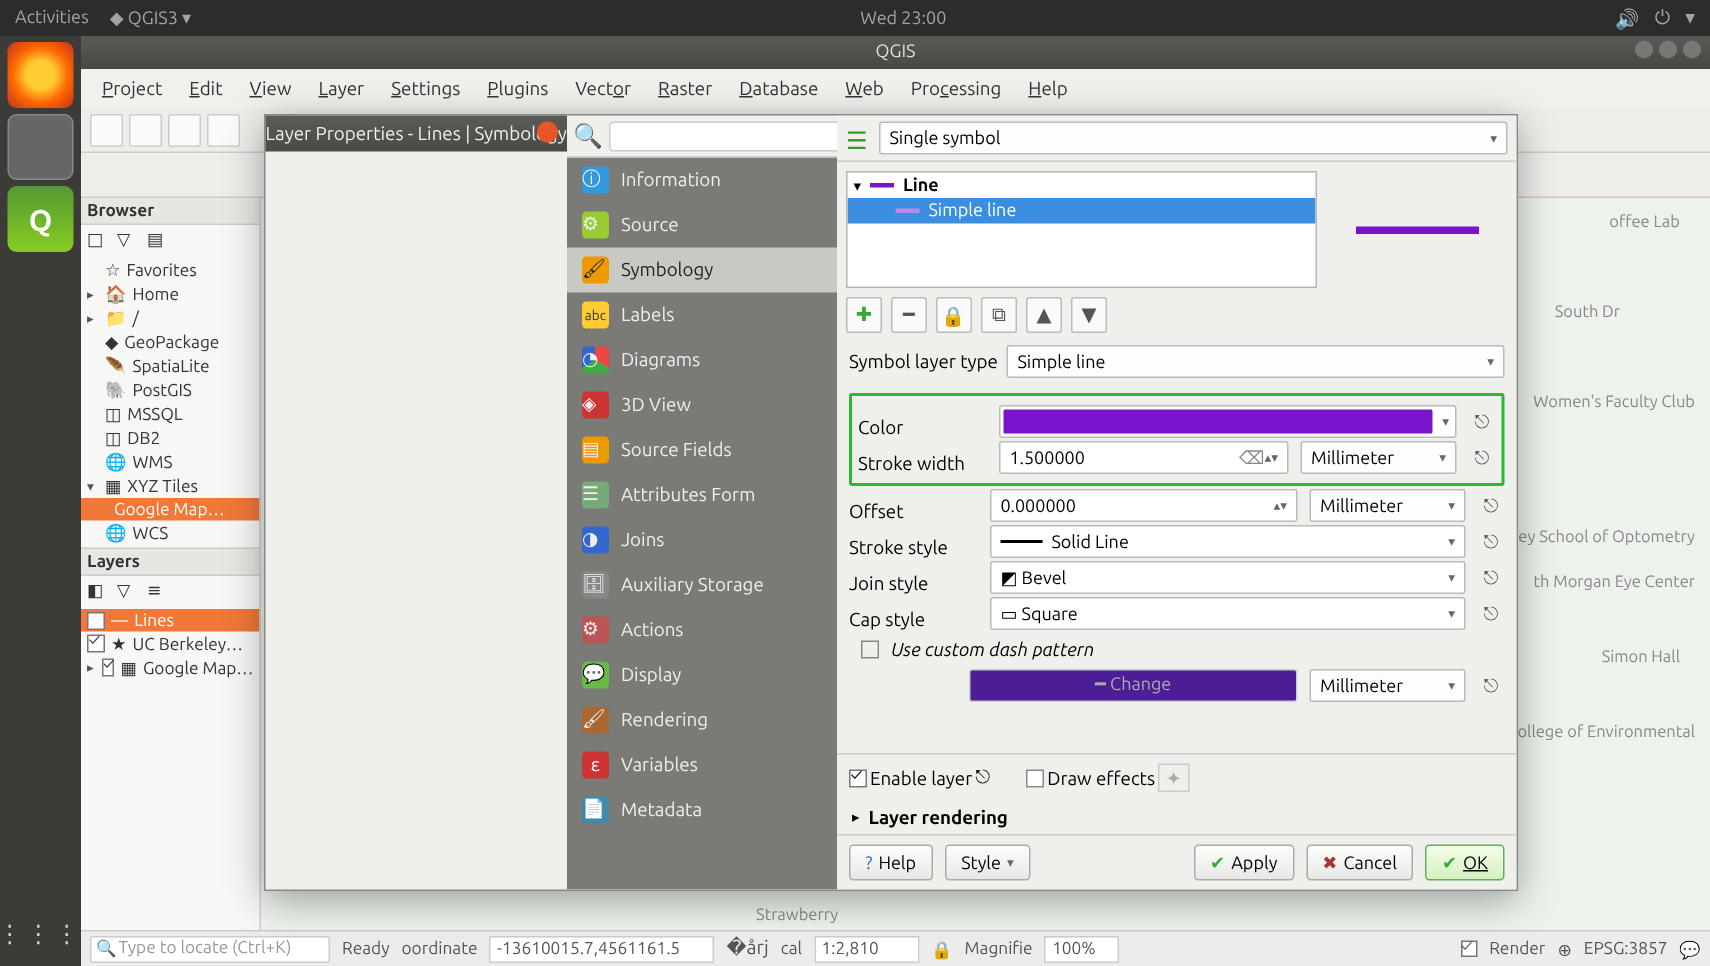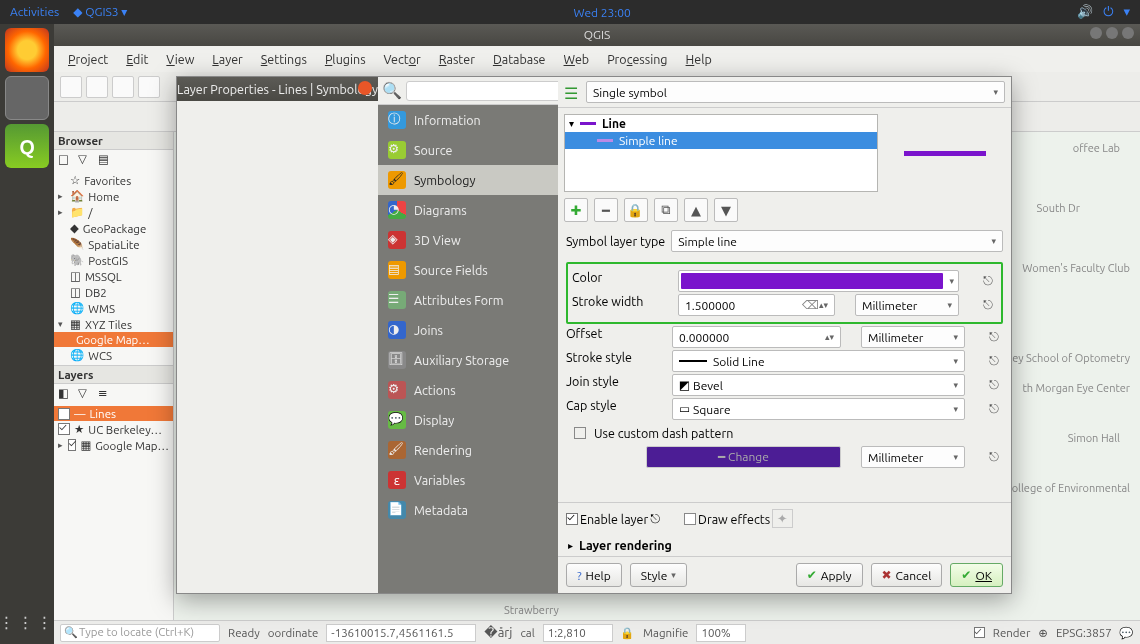--- a/index.html
+++ b/index.html
@@ -1,19 +1,19 @@
 <!DOCTYPE html>
 <html><head>
 <meta charset="utf-8">
 <style>
   * { box-sizing: border-box; margin: 0; padding: 0; font-family: "Ubuntu", "DejaVu Sans", sans-serif; }
   html, body { width: 1140px; height: 644px; overflow: hidden; background: #2c2c2c; }
 
   
-  .topbar { height: 24px; background: #2c2c2c; color: #3b82f6; display: flex; align-items: center; font-size: 12px; padding: 0 10px; }
+  .topbar { height: 24px; background: #2c2c2c; color: #a3a3a3; display: flex; align-items: center; font-size: 12px; padding: 0 10px; }
   .topbar .left { display: flex; gap: 14px; }
   .topbar .center { flex: 1; text-align: center; }
   .topbar .right { display: flex; gap: 10px; }
   .topbar .right span { font-size: 13px; }
 
   
   .launcher { position: absolute; left: 0; top: 24px; width: 54px; height: 620px; background: #3c3b37; display: flex; flex-direction: column; align-items: center; padding-top: 4px; gap: 4px; }
   .launcher .licon { width: 44px; height: 44px; border-radius: 6px; display: flex; align-items: center; justify-content: center; }
   .launcher .firefox { background: radial-gradient(circle,#ffcc33 30%,#ff6600 60%,#b32 100%); }
   .launcher .files { background: #666; border: 1px solid #888; }
@@ -92,29 +92,29 @@
   .preview { flex:1; height:78px; display:flex; align-items:center; justify-content:center; }
   .preview .line { width:82px; height:5px; background:#7a14cc; }
 
   .sym-toolbar { display:flex; gap:6px; padding:0 6px 6px 6px; }
   .sym-toolbar .sb { width:24px;height:24px;border:1px solid #bbb;background:#fafafa;border-radius:2px; display:flex;align-items:center;justify-content:center;font-size:13px;color:#555; }
 
   .type-row { display:flex; align-items:center; gap:6px; padding:2px 8px; font-size:12.5px; }
   .type-row .combo { flex:1; height:22px; border:1px solid #bbb; background:#fdfdfd; border-radius:2px; padding:0 6px; display:flex; align-items:center; justify-content:space-between; font-size:12px; }
 
   .prop-grid { padding:6px 8px; font-size:12.5px; }
-  .prop-row { display:flex; align-items:flex-start; gap:20px; margin:2px 0; }
+  .prop-row { display:flex; align-items:flex-end; gap:8px; margin:2px 0; }
   .prop-row .plabel { width:86px; }
   .prop-row .pfield { flex:1; height:22px; border:1px solid #bbb; background:#fff; border-radius:2px; padding:0 6px; display:flex; align-items:center; font-size:12px; position:relative; }
   .prop-row .color-swatch { background:#7a14cc; flex:1; height:16px; margin:2px; border-radius:1px; }
   .prop-row .unit { width:104px; height:22px; border:1px solid #bbb; background:#fdfdfd; border-radius:2px; padding:0 6px; display:flex; align-items:center; justify-content:space-between; font-size:12px; }
   .prop-row .dd { width:18px; height:22px; display:flex; align-items:center; justify-content:center; color:#555; }
   .highlight-box { border:2px solid #2eb82e; padding:4px; border-radius:2px; margin:2px 0; }
 
-  .dash-row { display:flex; align-items:center; gap:8px; padding:4px 8px; font-size:12.5px; }
+  .dash-row { display:flex; align-items:center; gap:8px; padding:4px 8px; font-size:12.5px;font-style:italic; }
   .dash-change { flex:1; margin-left:80px; height:22px; border:1px solid #ccc; background:#4c1d95; color:#aaa; text-align:center; line-height:20px; border-radius:2px; font-size:12px; }
 
   .layer-bottom { border-top:1px solid #ccc; padding:6px 8px; font-size:12.5px; display:flex; align-items:center; gap:2px; }
   .layer-bottom .chk { width:12px;height:12px;border:1px solid #777;background:#fff;position:relative;display:inline-block; }
   .layer-bottom .chk.on::after{content:"✓";position:absolute;top:-3px;left:0;font-size:11px;}
 
   .layer-rendering { padding:4px 10px; font-size:12.5px; display:flex; align-items:center; gap:6px; }
   .layer-rendering .tri { font-size:10px; }
 
   .dlg-buttons { border-top:1px solid #ccc; padding:6px 8px; display:flex; align-items:center; gap:8px; }
@@ -275,20 +275,24 @@
         </div>
       <div class="dlg-cat">
           <span class="cicon" style="background:#9c3">⚙</span>
           <span>Source</span>
         </div>
       <div class="dlg-cat active">
           <span class="cicon" style="background:#e90">🖌</span>
           <span>Symbology</span>
         </div>
       <div class="dlg-cat">
+          <span class="cicon" style="background:#fc3;font-size:9px;color:#333;text-align:center;line-height:18px">abc</span>
+          <span>Labels</span>
+        </div>
+      <div class="dlg-cat">
           <span class="cicon" style="background:conic-gradient(#e44 0 120deg,#4a4 120deg 240deg,#36c 240deg)">◔</span>
           <span>Diagrams</span>
         </div>
       <div class="dlg-cat">
           <span class="cicon" style="background:#c33">◈</span>
           <span>3D View</span>
         </div>
       <div class="dlg-cat">
           <span class="cicon" style="background:#e90">▤</span>
           <span>Source Fields</span>

